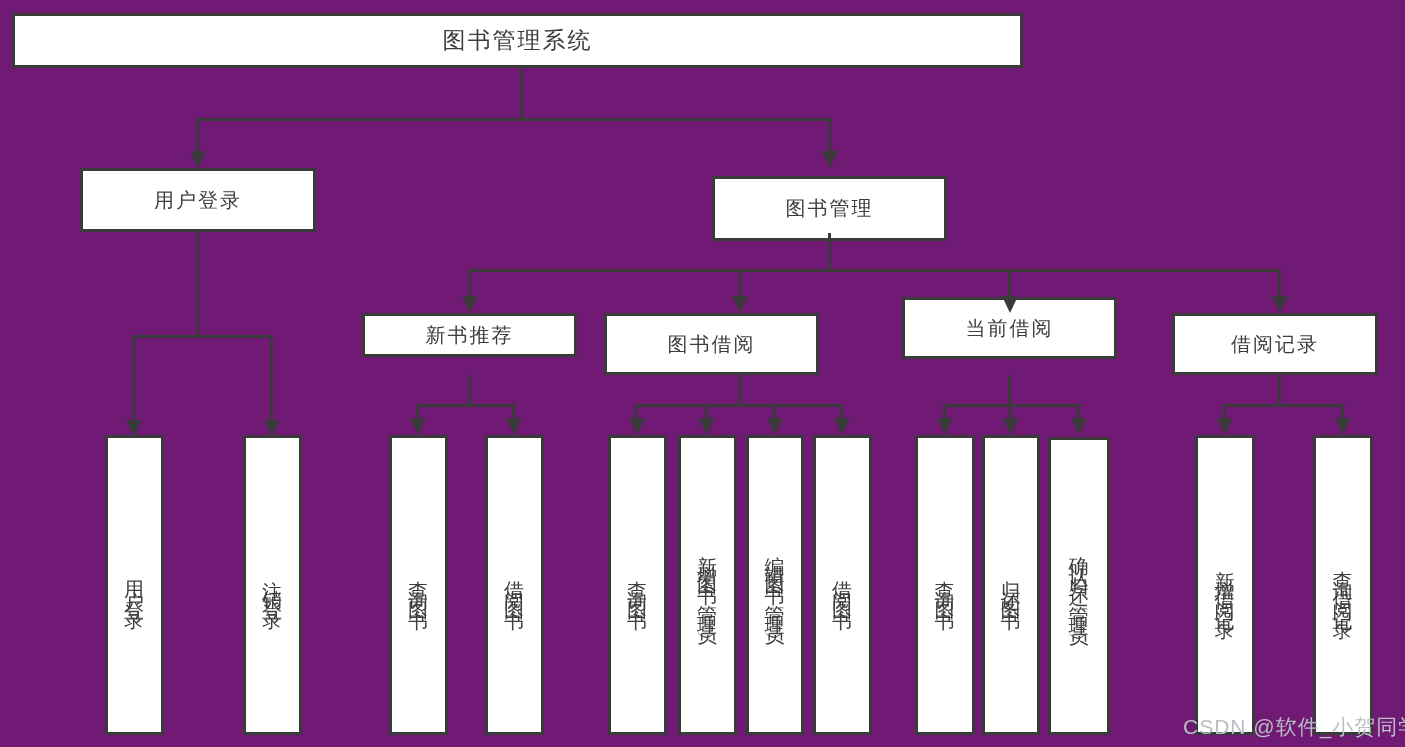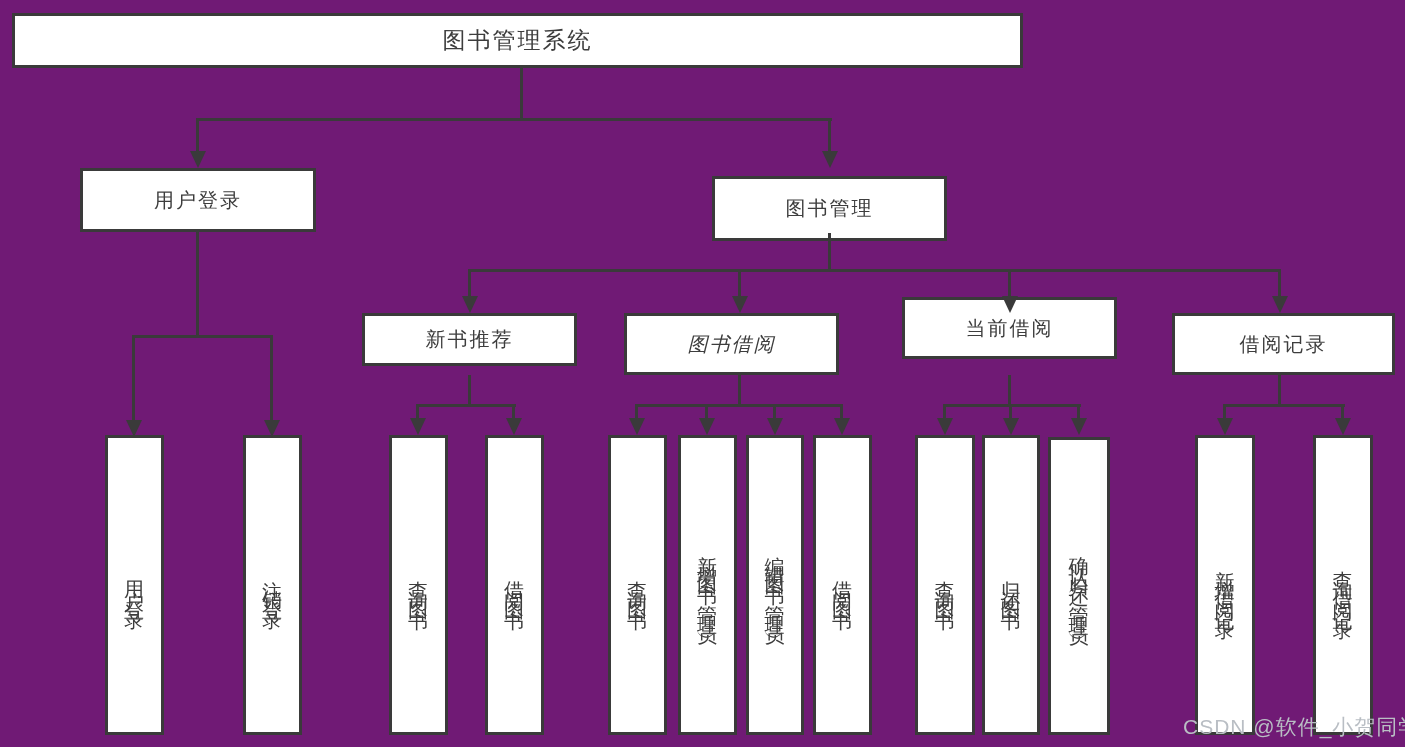--- a/index.html
+++ b/index.html
@@ -32,24 +32,24 @@
 </head>
 <body>
 
 <div class="canvas">
 
   <div class="box title" style="left:12px;top:13px;width:1011px;height:55px;">图书管理系统</div>
 
   <div class="box" style="left:80px;top:168px;width:236px;height:64px;">用户登录</div>
   <div class="box" style="left:712px;top:168px;width:235px;height:65px;margin-top:8px;">图书管理</div>
 
-  <div class="box" style="left:362px;top:313px;width:215px;height:53px;font-family:Liberation Mono, monospace;">新书推荐</div>
-  <div class="box" style="left:624px;top:313px;width:215px;height:62px;font-style:italic;">图书借阅</div>
+  <div class="box" style="left:362px;top:313px;width:215px;height:44px;font-family:Liberation Mono, monospace;">新书推荐</div>
+  <div class="box" style="left:604px;top:313px;width:215px;height:62px;">图书借阅</div>
   <div class="box" style="left:902px;top:297px;width:215px;height:62px;">当前借阅</div>
-  <div class="box" style="left:1172px;top:313px;width:223px;height:62px;">借阅记录</div>
+  <div class="box" style="left:1172px;top:313px;width:206px;height:62px;">借阅记录</div>
 
   <div class="box v" style="left:105px;top:435px;width:59px;height:300px;">用户登录</div>
   <div class="box v" style="left:243px;top:435px;width:59px;height:300px;">注销登录</div>
 
   <div class="box v" style="left:389px;top:435px;width:59px;height:300px;">查询图书</div>
   <div class="box v" style="left:485px;top:435px;width:59px;height:300px;">借阅图书</div>
 
   <div class="box v" style="left:608px;top:435px;width:59px;height:300px;">查询图书</div>
   <div class="box v" style="left:678px;top:435px;width:59px;height:300px;">新增图书（管理员）</div>
   <div class="box v" style="left:746px;top:435px;width:58px;height:300px;">编辑图书（管理员）</div>

